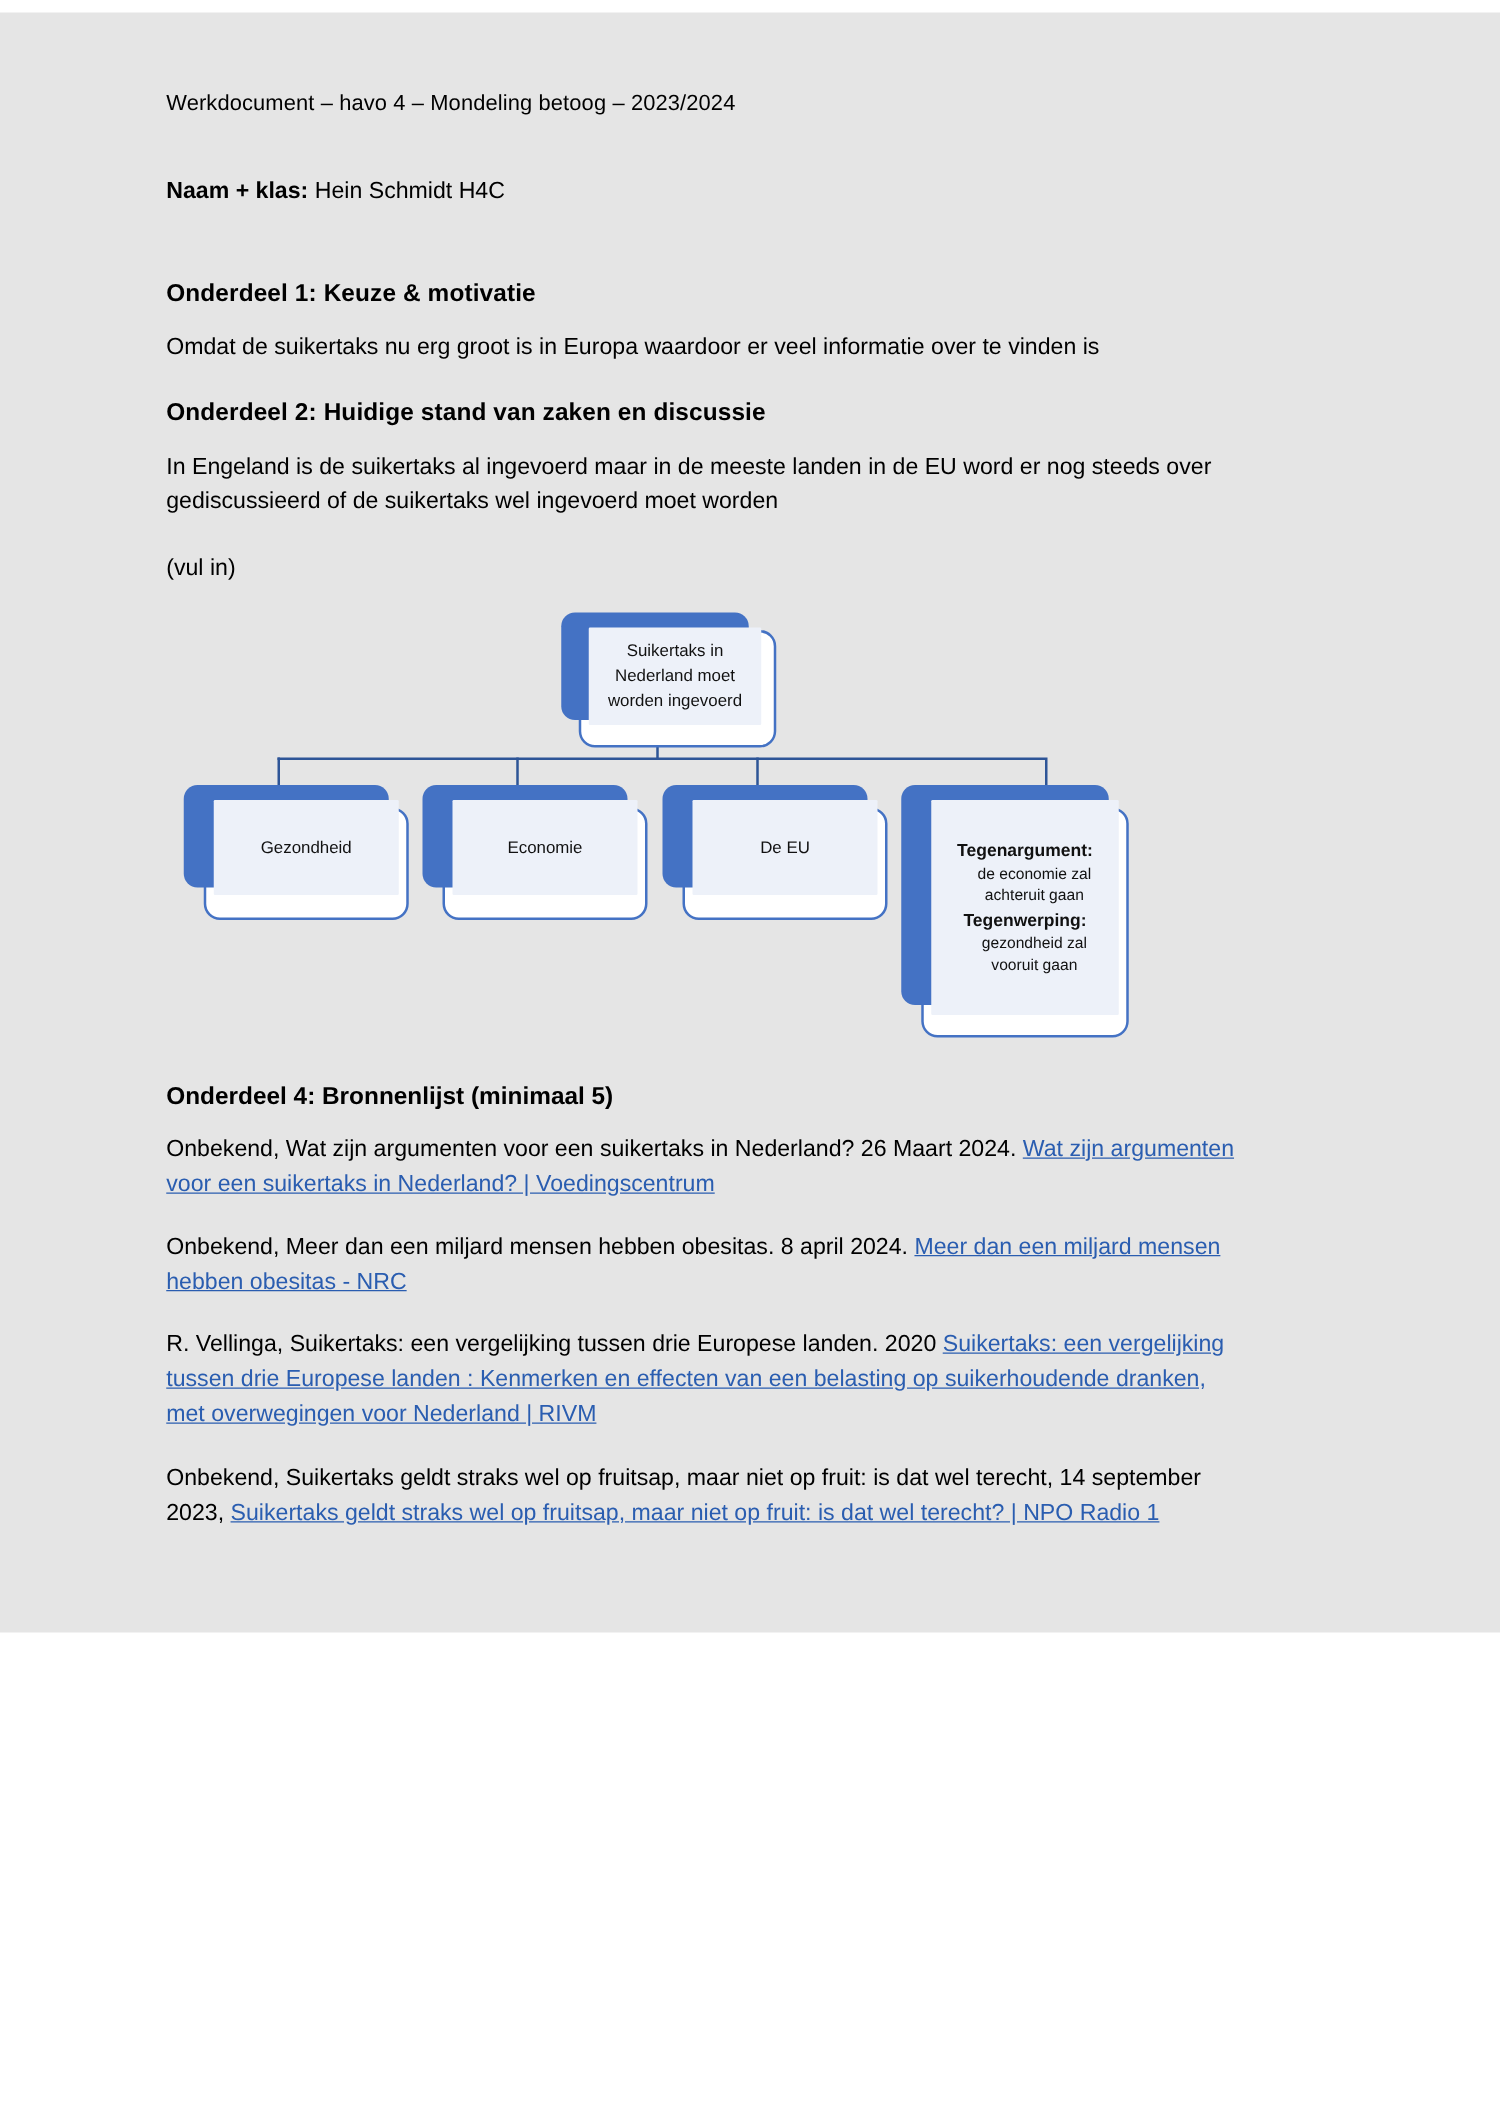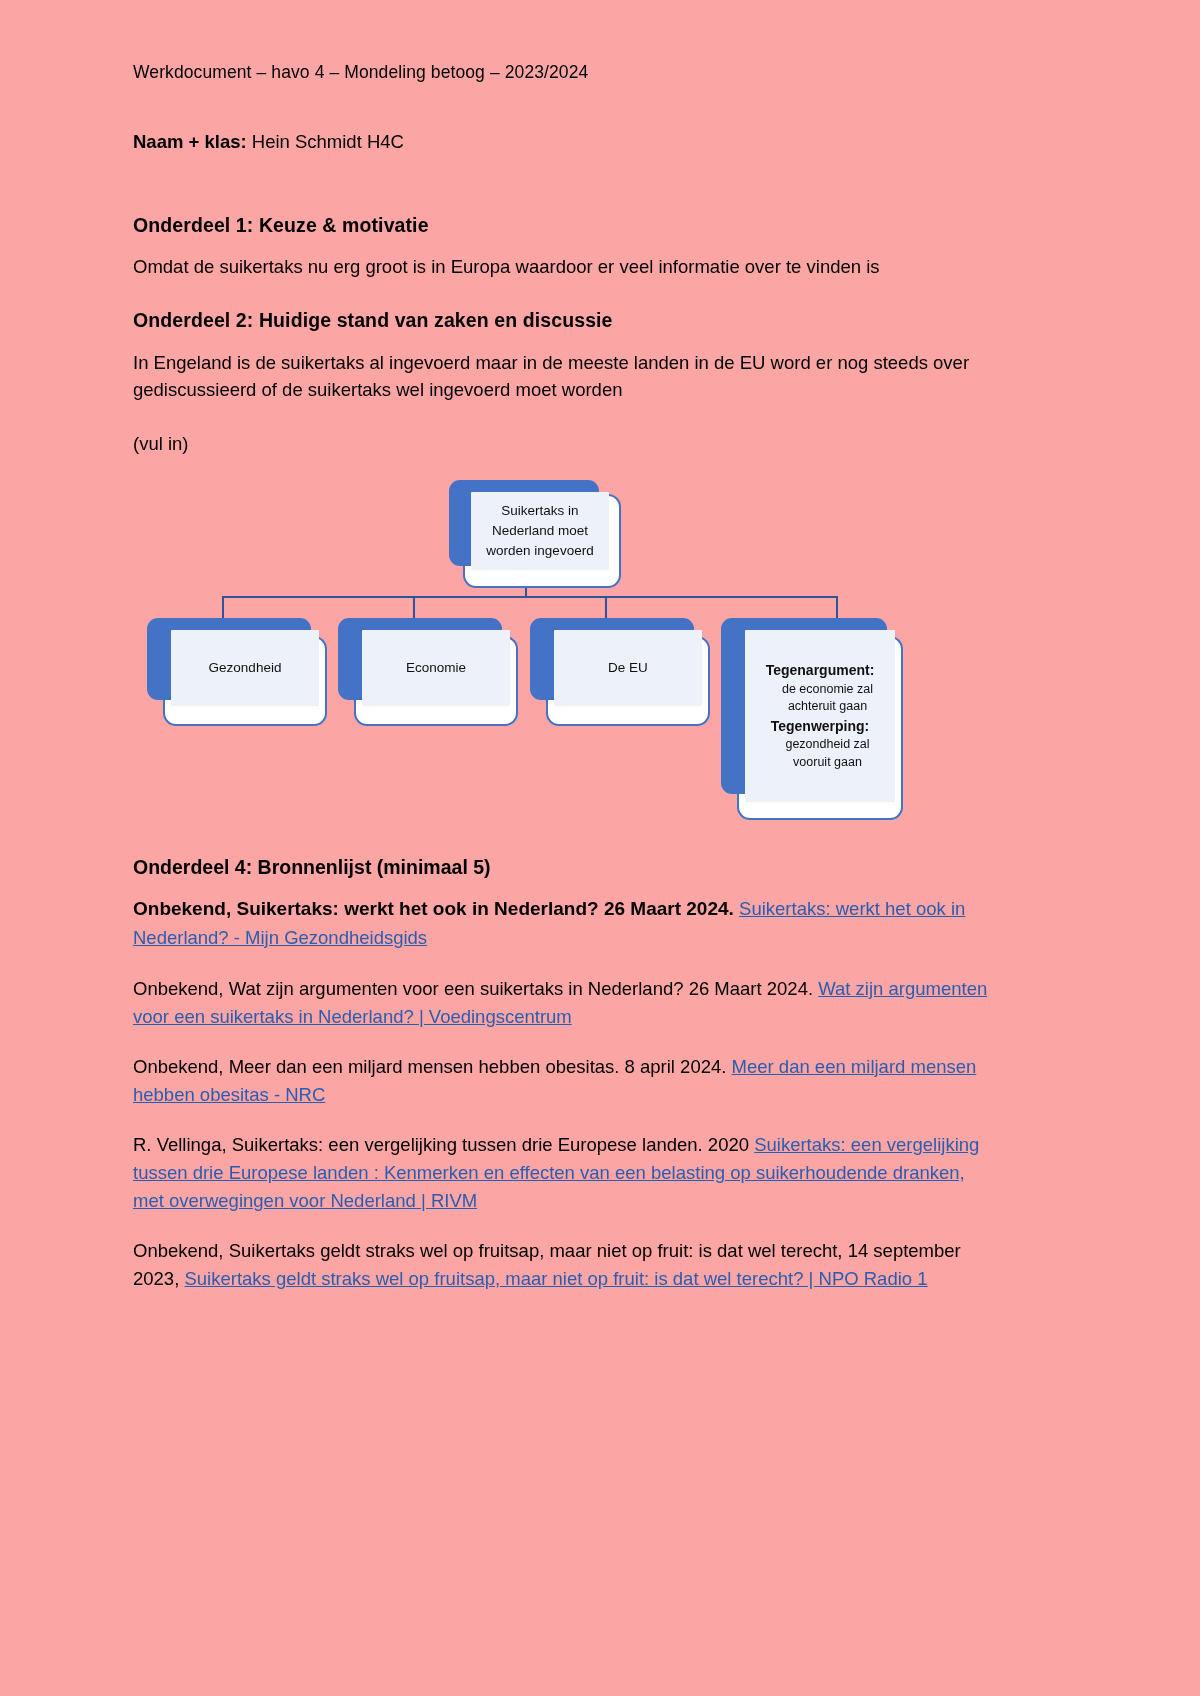--- a/index.html
+++ b/index.html
@@ -10,24 +10,24 @@
   body {
     width: 1200px;
     height: 1696px;
     position: relative;
     font-family: "Liberation Sans", sans-serif;
     color: #000000;
     overflow: hidden;
   }
   .page {
     position: absolute;
-    left: 0; top: 0;
+    left: 0; top: 10px;
     width: 1200px;
-    height: 1696px;
-    background: #fca5a5;
+    height: 1296px;
+    background: #e5e5e5;
   }
   .content {
     position: absolute;
     left: 133px;
     top: 60px;
     width: 855px;
   }
 
   
   .doc-header {
@@ -201,21 +201,20 @@
             <span class="b">Tegenwerping:</span>
             <span class="s">gezondheid zal vooruit gaan</span>
           </span>
         </div>
       </div>
 
     </div>
 
     <h2 class="bronnen-title">Onderdeel 4: Bronnenlijst (minimaal 5)</h2>
 
-    <p class="bron first"><span>Onbekend, Suikertaks: werkt het ook in Nederland? 26 Maart 2024. </span><span class="link">Suikertaks: werkt het ook in Nederland? - Mijn Gezondheidsgids</span></p>
 
     <p class="bron"><span>Onbekend, Wat zijn argumenten voor een suikertaks in Nederland? 26 Maart 2024. </span><span class="link">Wat zijn argumenten voor een suikertaks in Nederland? | Voedingscentrum</span></p>
 
     <p class="bron"><span>Onbekend, Meer dan een miljard mensen hebben obesitas. 8 april 2024. </span><span class="link">Meer dan een miljard mensen hebben obesitas - NRC</span></p>
 
     <p class="bron"><span>R. Vellinga, Suikertaks: een vergelijking tussen drie Europese landen. 2020 </span><span class="link">Suikertaks: een vergelijking tussen drie Europese landen : Kenmerken en effecten van een belasting op suikerhoudende dranken, met overwegingen voor Nederland | RIVM</span></p>
 
     <p class="bron"><span>Onbekend, Suikertaks geldt straks wel op fruitsap, maar niet op fruit: is dat wel terecht, 14 september 2023, </span><span class="link">Suikertaks geldt straks wel op fruitsap, maar niet op fruit: is dat wel terecht? | NPO Radio 1</span></p>
 
   </div>

